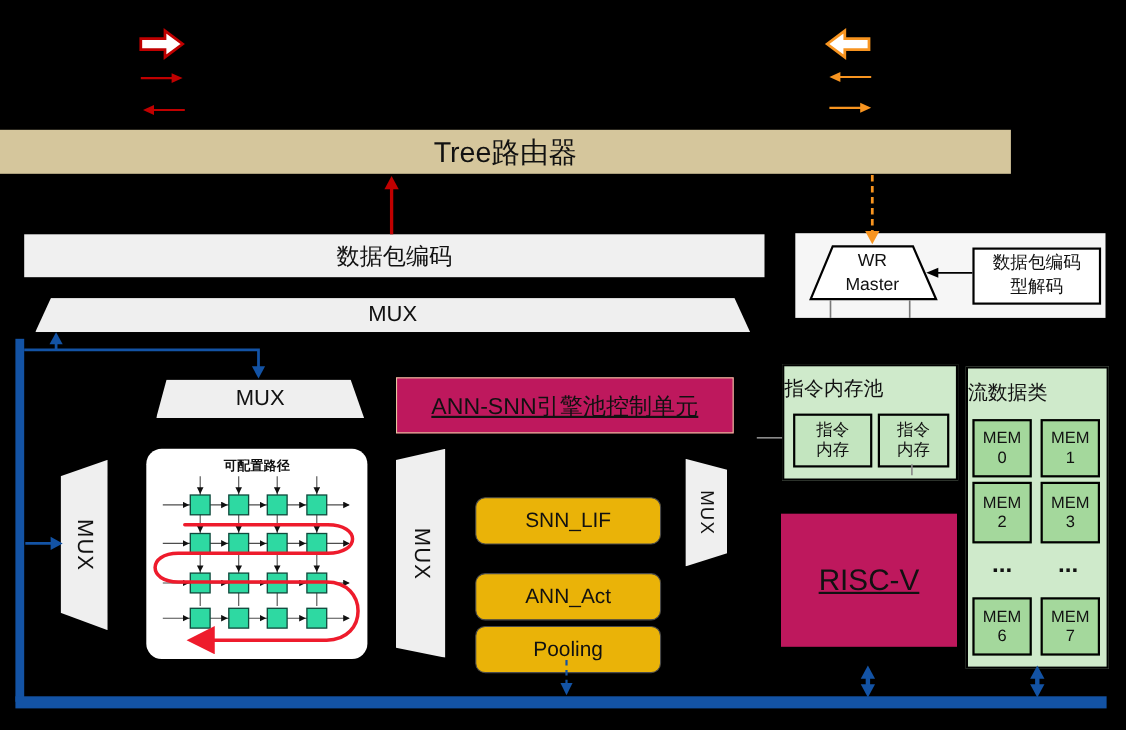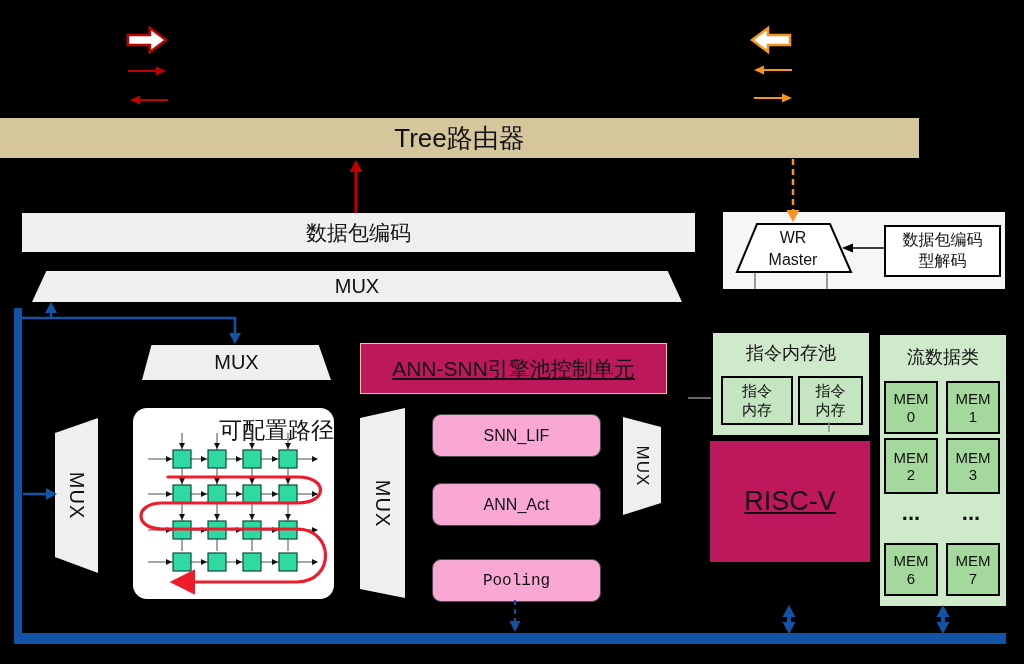--- a/index.html
+++ b/index.html
@@ -4,23 +4,23 @@
 <style>
   html,body{margin:0;padding:0;background:#000;}
   #stage{position:relative;width:1024px;height:664px;background:#000;overflow:hidden;
          font-family:"Liberation Sans","DejaVu Sans",sans-serif;color:#111;}
   .abs{position:absolute;}
   .cc{display:flex;align-items:center;justify-content:center;text-align:center;}
   .bar{background:#f0f0f0;}
   .tan{background:#d5c69c;}
   .trap{background:#efefef;}
   .vtext{transform:rotate(90deg);white-space:nowrap;letter-spacing:1px;}
-  .engine{background:#f9a8d4;border:1px solid #4a4a4a;border-radius:9px;font-size:16px;}
+  .engine{background:#eab308;border:1px solid #4a4a4a;border-radius:9px;font-size:19px;margin-top:38px;}
   .pool{background:#cfeacb;border:2px solid #000;}
-  .pool-title{position:absolute;left:0;right:0;text-align:center;font-size:18px;}
+  .pool-title{position:absolute;left:0;right:0;font-size:18px;}
   .membox{background:#a4d89c;border:2px solid #000;font-size:15px;line-height:1.15;text-align:center;}
   .instrbox{background:#c3e5bf;border:2px solid #000;font-size:15px;line-height:1.25;align-items:center;}
   .peach{background:#be185d;text-decoration:underline;}
   svg{display:block;}
   #overlay{position:absolute;left:0;top:0;pointer-events:none;z-index:5;}
   .z1{z-index:1;} .z3{z-index:6;}
   .gl{stroke:#4d4d4d;stroke-width:1;fill:none;}
   .gsq{fill:#2ed9a2;stroke:#10493c;stroke-width:1.2;}
 </style>
 </head>
@@ -42,38 +42,38 @@
 
   <div class="abs cc trap z1" style="left:142px;top:345px;width:189px;height:35px;font-size:20px;clip-path:polygon(5% 0,93.5% 0,100% 100%,0 100%);">
     <span>MUX</span>
   </div>
 
   <div class="abs cc trap z1" style="left:55px;top:418px;width:43px;height:155px;font-size:20px;clip-path:polygon(0 9.7%,100% 0,100% 100%,0 89.7%);">
     <span class="vtext">MUX</span>
   </div>
 
   <div class="abs z1" style="left:133px;top:408px;width:201px;height:191px;background:#fff;border-radius:14px;">
-    <div style="position:absolute;left:0;right:0;top:7px;text-align:right;font-size:23px;">可配置路径</div>
+    <div style="position:absolute;left:0;right:0;top:7px;text-align:center;font-size:12px;font-weight:bold;">可配置路径</div>
   </div>
 
   <div class="abs cc peach z1" style="left:360px;top:343px;width:305px;height:49px;font-size:21px;border:1px solid #e3c59e;">
     <span>ANN-SNN引擎池控制单元</span>
   </div>
 
   <div class="abs cc trap z1" style="left:360px;top:408px;width:45px;height:190px;font-size:20px;clip-path:polygon(0 5.3%,100% 0,100% 100%,0 95.2%);">
     <span class="vtext">MUX</span>
   </div>
 
   <div class="abs cc engine z1" style="left:432px;top:414px;width:167px;height:41px;">
     <span>SNN_LIF</span>
   </div>
   <div class="abs cc engine z1" style="left:432px;top:483px;width:167px;height:41px;">
     <span>ANN_Act</span>
   </div>
-  <div class="abs cc engine z1" style="left:432px;top:559px;width:167px;height:41px;font-family:Liberation Mono, monospace;">
+  <div class="abs cc engine z1" style="left:432px;top:531px;width:167px;height:41px;">
     <span>Pooling</span>
   </div>
 
   <div class="abs cc trap z1" style="left:623px;top:417px;width:38px;height:98px;font-size:17px;clip-path:polygon(0 0,100% 10.2%,100% 87.8%,0 100%);">
     <span class="vtext">MUX</span>
   </div>
 
   <div class="abs z1" style="left:723px;top:212px;width:282px;height:77px;background:#f6f6f6;"></div>
 
   <div class="abs cc z1" style="left:884px;top:225px;width:113px;height:48px;background:#fff;border:2px solid #000;font-size:16px;line-height:1.3;">
@@ -99,21 +99,21 @@
       <span>内存</span>
     </span>
   </div>
   <div class="abs cc instrbox z1" style="left:798px;top:376px;width:61px;height:45px;">
     <span>
       <span>指令</span><br>
       <span>内存</span>
     </span>
   </div>
 
-  <div class="abs cc peach z1" style="left:710px;top:441px;width:160px;height:121px;font-size:27px;">
+  <div class="abs cc peach z1" style="left:710px;top:467px;width:160px;height:121px;font-size:27px;">
     <span>RISC-V</span>
   </div>
 
   <div class="abs pool z1" style="left:878px;top:333px;width:126px;height:271px;">
     <div class="pool-title" style="top:10px;">流数据类</div>
   </div>
   <div class="abs cc membox z1" style="left:884px;top:381px;width:50px;height:49px;">
     <span><span>MEM</span><br><span>0</span></span>
   </div>
   <div class="abs cc membox z1" style="left:946px;top:381px;width:50px;height:49px;">

